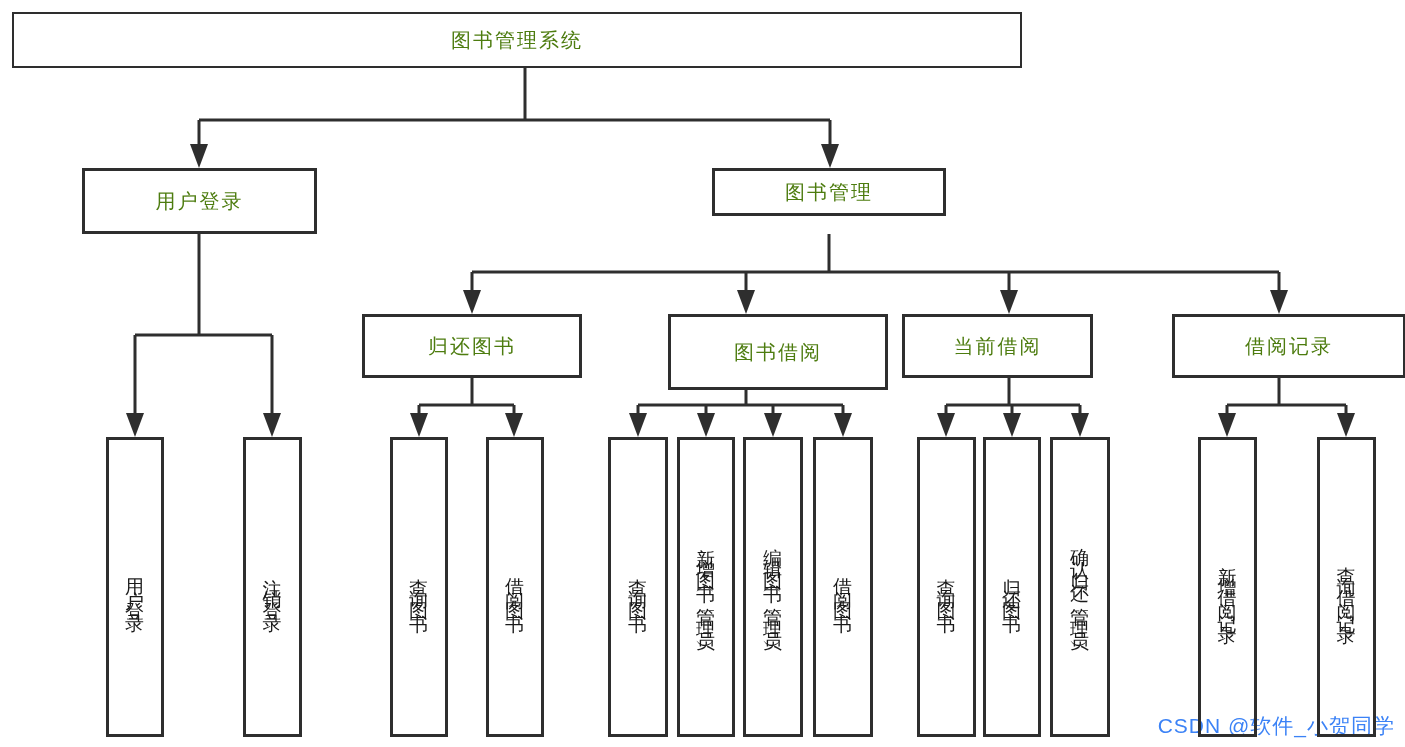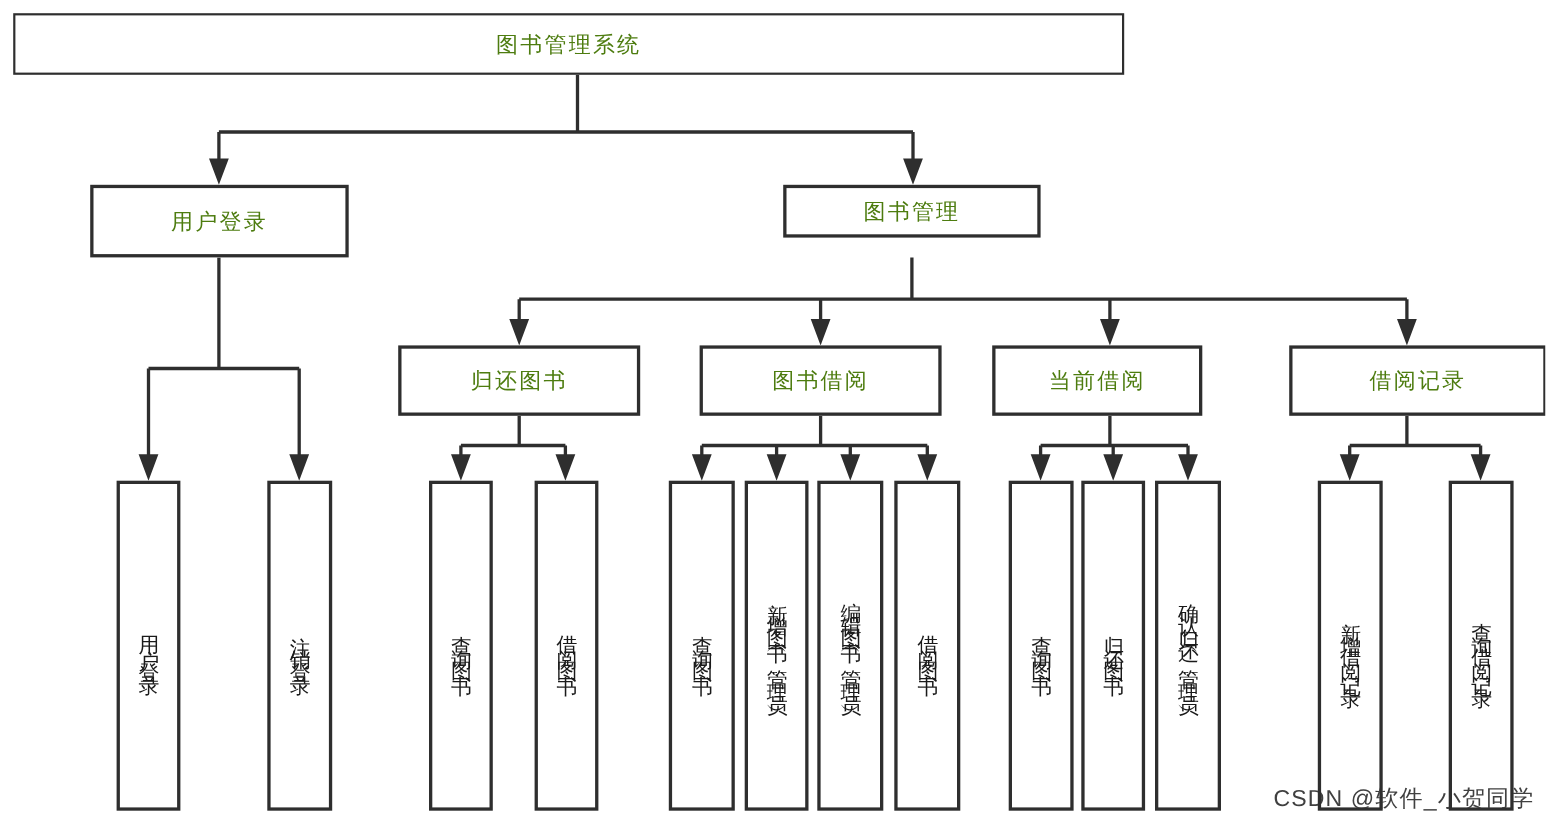--- a/index.html
+++ b/index.html
@@ -20,21 +20,21 @@
   .hlabel {
     font-size:20px; color:#4d7c0f; letter-spacing:2px; white-space:nowrap;
   }
   .vlabel {
     writing-mode:vertical-rl; text-orientation:mixed;
     font-size:19px; color:#1a1a1a; letter-spacing:12px;
     line-height:1; white-space:nowrap;
   }
   .watermark {
     position:absolute; top:712px; right:10px;
-    font-size:21px; color:#404040; letter-spacing:1px;
+    font-size:21px; color:#3b82f6; letter-spacing:1px;
     mix-blend-mode:darken; z-index:5; white-space:nowrap;
   }
 </style>
 </head>
 <body>
 
 <div class="canvas">
 
   <svg class="connectors" viewBox="0 0 1405 747" xmlns="http://www.w3.org/2000/svg">
 
@@ -81,21 +81,21 @@
   <div class="box" style="left:82px;top:168px;width:235px;height:66px">
     <span class="hlabel">用户登录</span>
   </div>
   <div class="box" style="left:712px;top:168px;width:234px;height:48px">
     <span class="hlabel">图书管理</span>
   </div>
 
   <div class="box" style="left:362px;top:314px;width:220px;height:64px">
     <span class="hlabel">归还图书</span>
   </div>
-  <div class="box" style="left:636px;top:314px;width:220px;height:64px">
+  <div class="box" style="left:668px;top:314px;width:220px;height:76px">
     <span class="hlabel">图书借阅</span>
   </div>
   <div class="box" style="left:902px;top:314px;width:191px;height:64px">
     <span class="hlabel">当前借阅</span>
   </div>
   <div class="box" style="left:1172px;top:314px;width:234px;height:64px">
     <span class="hlabel">借阅记录</span>
   </div>
 
   <div class="box" style="left:106px;top:437px;width:58px;height:300px">

